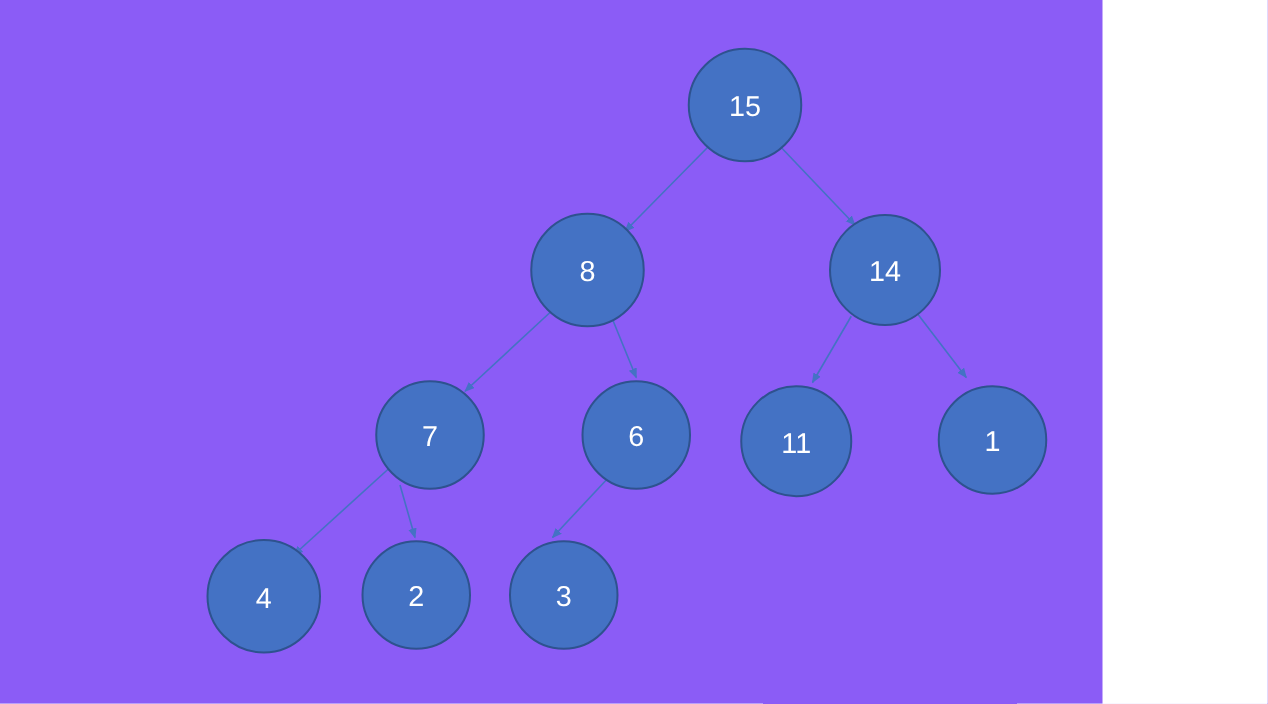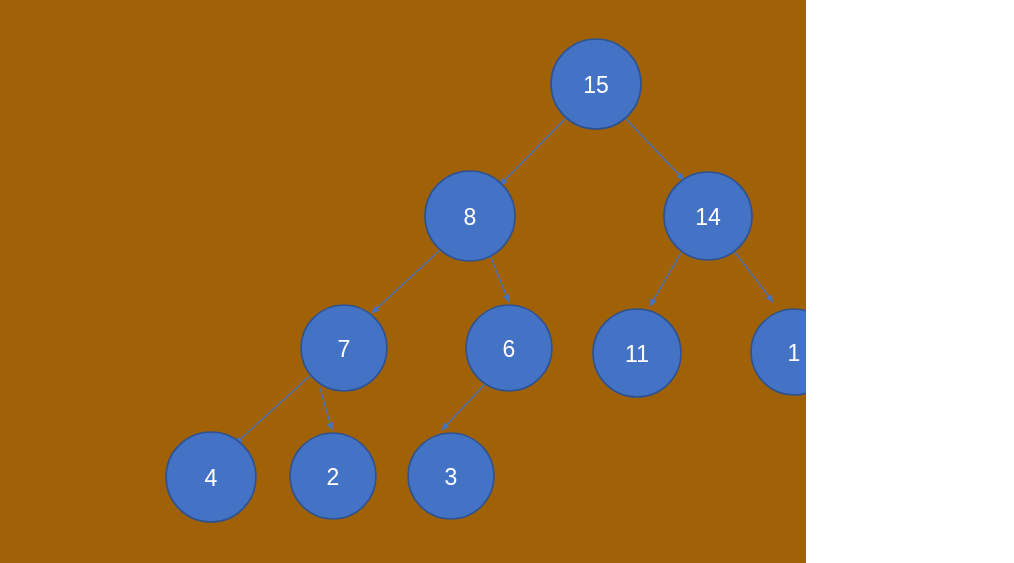--- a/index.html
+++ b/index.html
@@ -5,23 +5,23 @@
   html, body {
     margin: 0;
     padding: 0;
     background: #ffffff;
   }
   body {
     font-family: "Liberation Sans", sans-serif;
   }
   #canvas {
     position: relative;
-    width: 806px;
+    width: 882px;
     height: 563px;
-    background: #a16207;
+    background: #8b5cf6;
     overflow: hidden;
   }
   #tree-svg {
     position: absolute;
     left: 0;
     top: 0;
     width: 1014px;
     height: 563px;
   }
   .node-circle {

